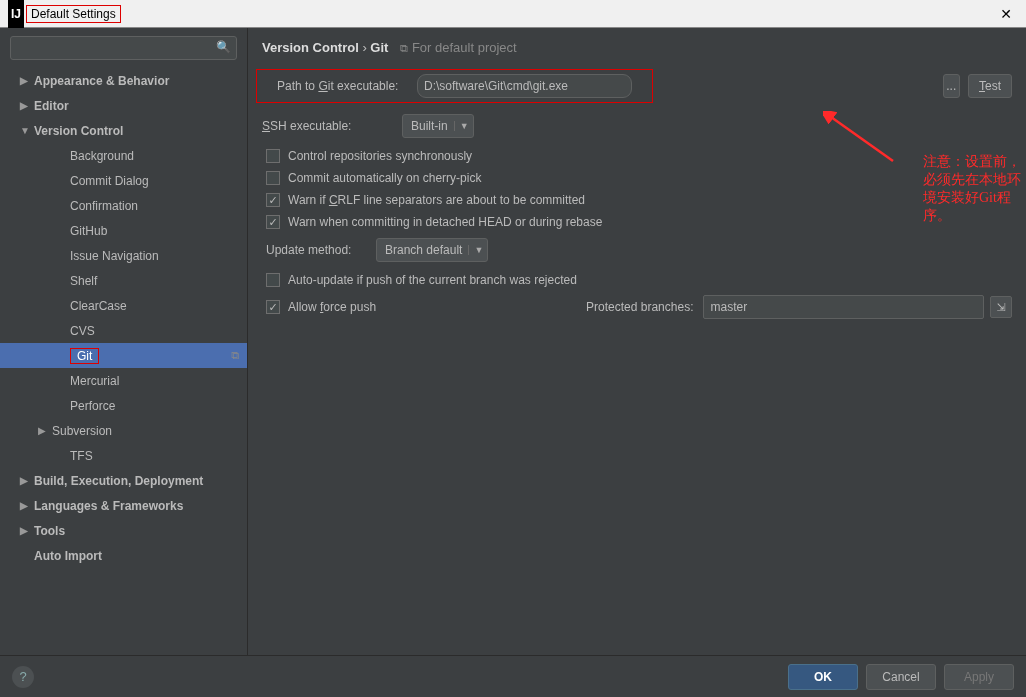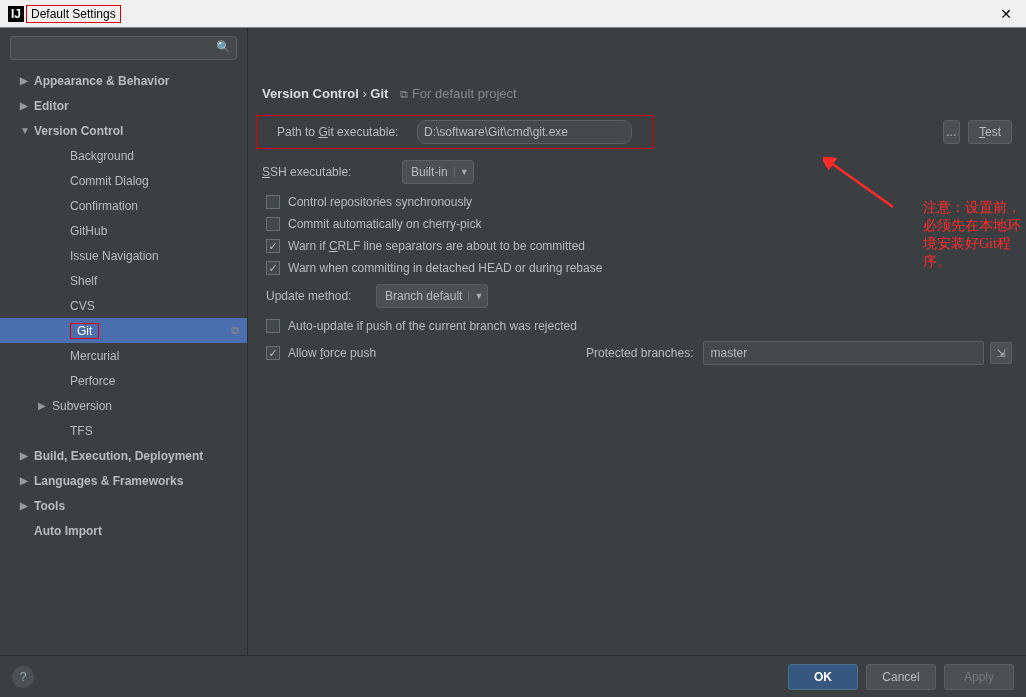--- a/index.html
+++ b/index.html
@@ -1,19 +1,19 @@
 <!DOCTYPE html>
 <html><head>
 <meta charset="utf-8">
 <style>
 * { box-sizing: border-box; margin: 0; padding: 0; font-family: "Segoe UI", Arial, sans-serif; }
 body { width: 1026px; height: 697px; background: #3c3f41; color: #bbbbbb; font-size: 12px; overflow: hidden; }
 
 .titlebar { height: 28px; background: #f0f0f0; border-bottom: 1px solid #888; display: flex; align-items: center; padding: 0 8px; color: #000; }
-.titlebar .app-icon { width: 16px; height: 16px; background: #000; margin-right: 6px; display: inline-flex; align-items: center; justify-content: center; color: #fff; font-size: 12px; font-weight: bold; }
+.titlebar .app-icon { width: 16px; height: 29px; background: #000; margin-right: 6px; display: inline-flex; align-items: center; justify-content: center; color: #fff; font-size: 12px; font-weight: bold; }
 .titlebar .title { flex: 1; font-size: 12px; }
 .titlebar .title-highlight { border: 1px solid #d00; padding: 1px 4px; margin-left: -4px; }
 .titlebar .close { font-size: 14px; cursor: pointer; padding: 0 6px; }
 
 .main { display: flex; height: calc(100% - 28px - 42px); }
 
 .sidebar { width: 248px; background: #3c3f41; border-right: 1px solid #2b2b2b; display: flex; flex-direction: column; }
 .search-row { padding: 8px 10px; }
 .search-input { width: 100%; height: 24px; background: #45494a; border: 1px solid #5e6060; border-radius: 3px; color: #bbb; padding: 0 22px 0 6px; outline: none; font-size: 12px; }
 .search-wrap { position: relative; }
@@ -22,21 +22,21 @@
 .tree { flex: 1; overflow: auto; }
 .tree-item { display: flex; align-items: center; height: 25px; padding-left: 20px; cursor: pointer; color: #bbbbbb; }
 .tree-item.bold { font-weight: bold; }
 .tree-item.lvl1 { padding-left: 38px; }
 .tree-item.lvl2 { padding-left: 56px; }
 .tree-item .arrow { width: 14px; display: inline-block; color: #999; font-size: 10px; }
 .tree-item.selected { background: #4b6eaf; color: #fff; }
 .tree-item .sel-box { border: 1px solid #d00; padding: 0 6px; }
 .tree-item .copy-icon { margin-left: auto; margin-right: 8px; color: #888; font-size: 11px; }
 
-.content { flex: 1; padding: 12px 14px; position: relative; overflow: hidden; margin-top: 46px; }
+.content { flex: 1; padding: 12px 14px; position: relative; overflow: hidden; }
 .breadcrumb { font-size: 13px; color: #bbb; margin-bottom: 14px; }
 .breadcrumb .strong { font-weight: bold; color: #ddd; }
 .breadcrumb .proj-icon { color: #888; margin: 0 4px 0 8px; font-size: 11px; }
 .breadcrumb .proj { color: #888; }
 
 .form-row { display: flex; align-items: center; margin-bottom: 10px; min-height: 26px; }
 .form-row .label { width: 140px; color: #bbb; }
 .form-row .label .ul { text-decoration: underline; }
 .text-input { height: 24px; background: #45494a; border: 1px solid #5e6060; color: #bbb; padding: 0 6px; border-radius: 2px; outline: none; font-size: 12px; }
 .git-path-box { border: 1px solid #d00; padding: 4px 20px; margin-left: -6px; display: flex; align-items: center; width: 640px; }
@@ -117,20 +117,24 @@
         <div class="tree-item lvl2">
           <span class="arrow"></span>
           <span>Issue Navigation</span>
         </div>
         <div class="tree-item lvl2">
           <span class="arrow"></span>
           <span>Shelf</span>
         </div>
         <div class="tree-item lvl2">
           <span class="arrow"></span>
+          <span>ClearCase</span>
+        </div>
+        <div class="tree-item lvl2">
+          <span class="arrow"></span>
           <span>CVS</span>
         </div>
         <div class="tree-item lvl2 selected">
           <span class="arrow"></span>
           <span class="sel-box">Git</span>
           <span class="copy-icon">⧉</span>
         </div>
         <div class="tree-item lvl2">
           <span class="arrow"></span>
           <span>Mercurial</span>

